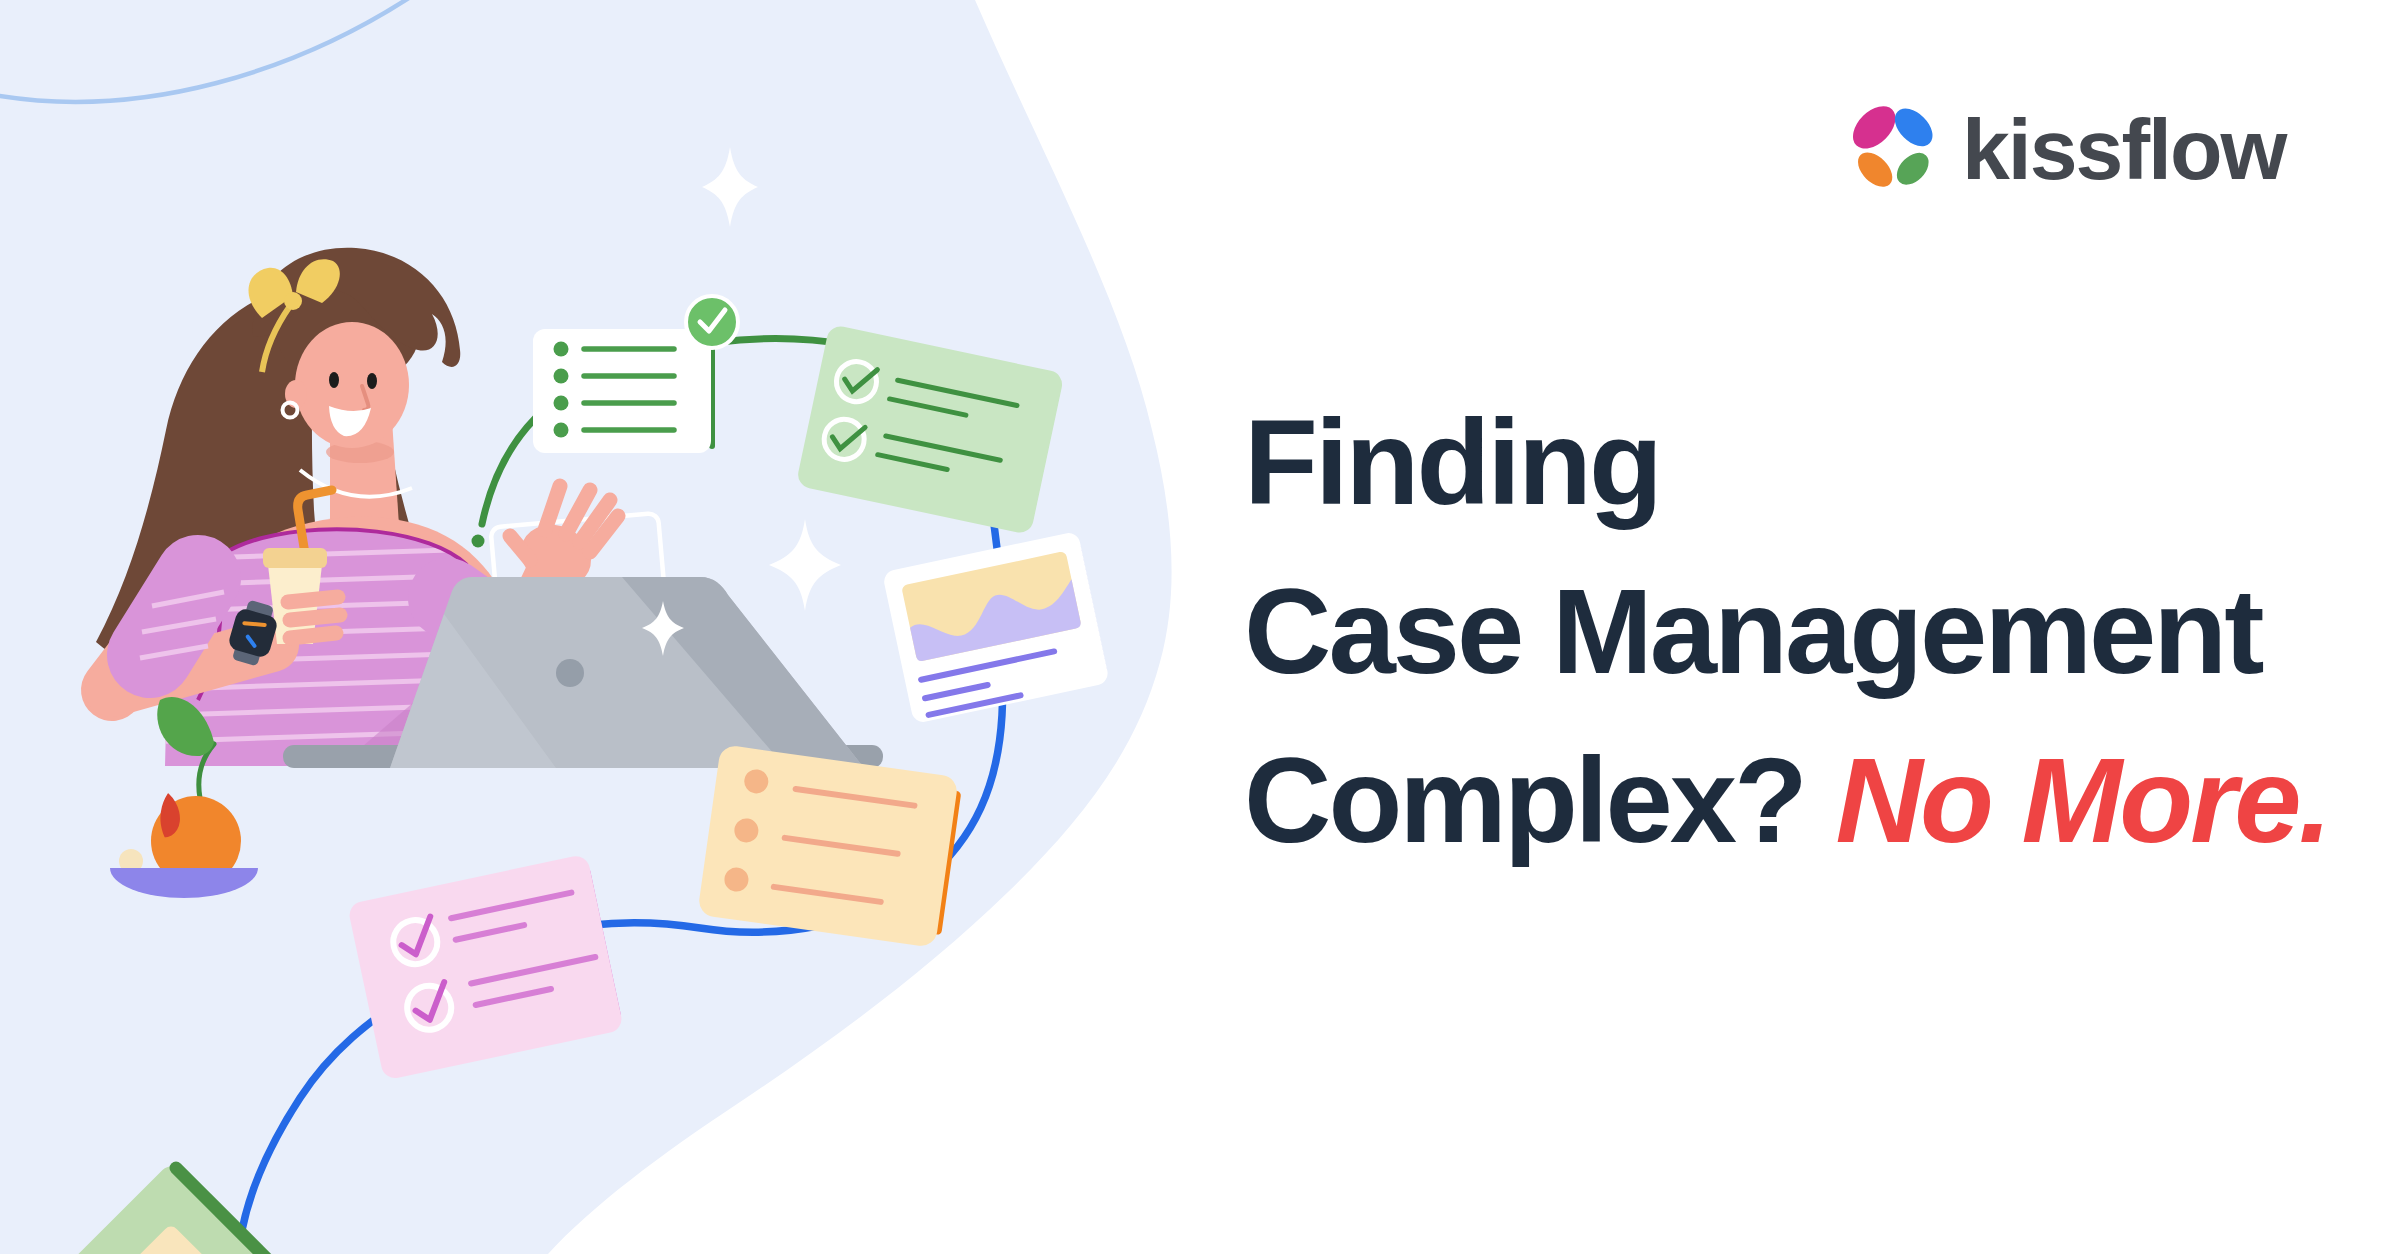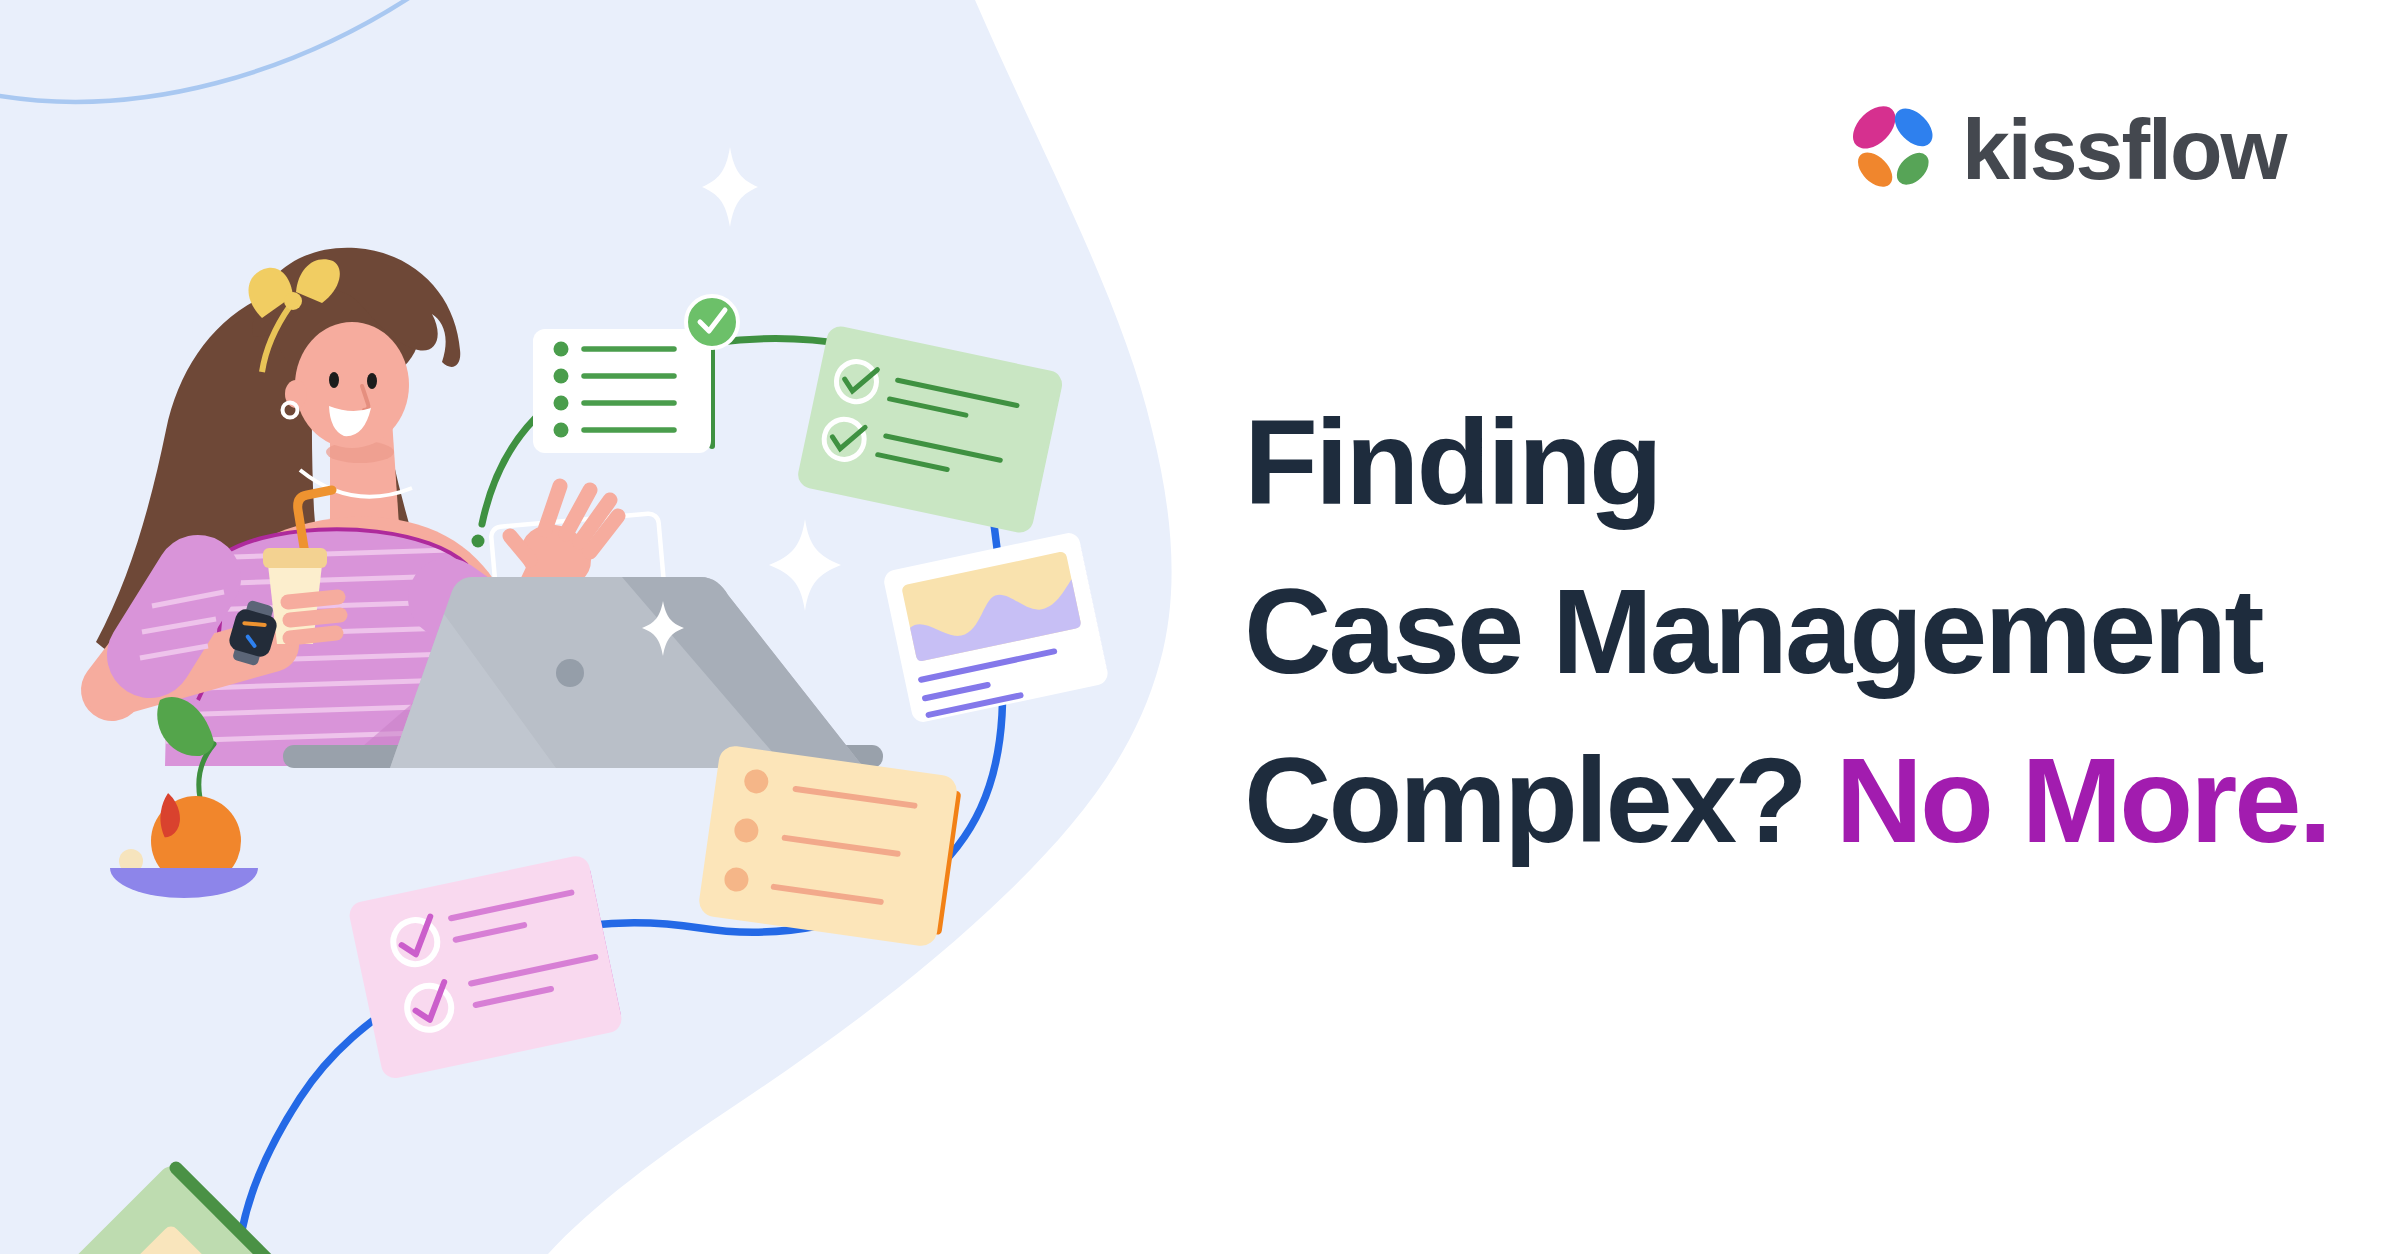--- a/index.html
+++ b/index.html
@@ -5,21 +5,21 @@
   html,body{margin:0;padding:0;background:#fff;}
   .stage{position:relative;width:2400px;height:1254px;background:#ffffff;overflow:hidden;
          font-family:"Liberation Sans", sans-serif;}
   .illu{position:absolute;left:0;top:0;width:2400px;height:1254px;display:block;}
   .brand{position:absolute;left:1846px;top:102px;display:flex;align-items:center;gap:22px;}
   .brand svg{display:block;}
   .brand .wordmark{font-size:86px;font-weight:700;letter-spacing:-2px;color:#44484f;line-height:1;}
   .headline{position:absolute;left:1196px;top:378px;width:1180px;
             font-size:121px;line-height:169px;font-weight:700;letter-spacing:-3px;
             color:#1e2c3d;white-space:nowrap;margin-left:48px;}
-  .headline .accent{color:#a21caf;}
+  .headline .accent{color:#ef4444;font-style:italic;}
 </style>
 </head>
 <body>
 
 <div class="stage">
 
   <svg class="illu" viewBox="0 0 2400 1254" aria-hidden="true">
     <defs>
       <clipPath id="torsoClip">
         <path d="M 165,766 L 168,645 C 172,585 212,552 262,539 C 332,521 430,531 468,566 C 490,586 497,620 497,766 Z"></path>

